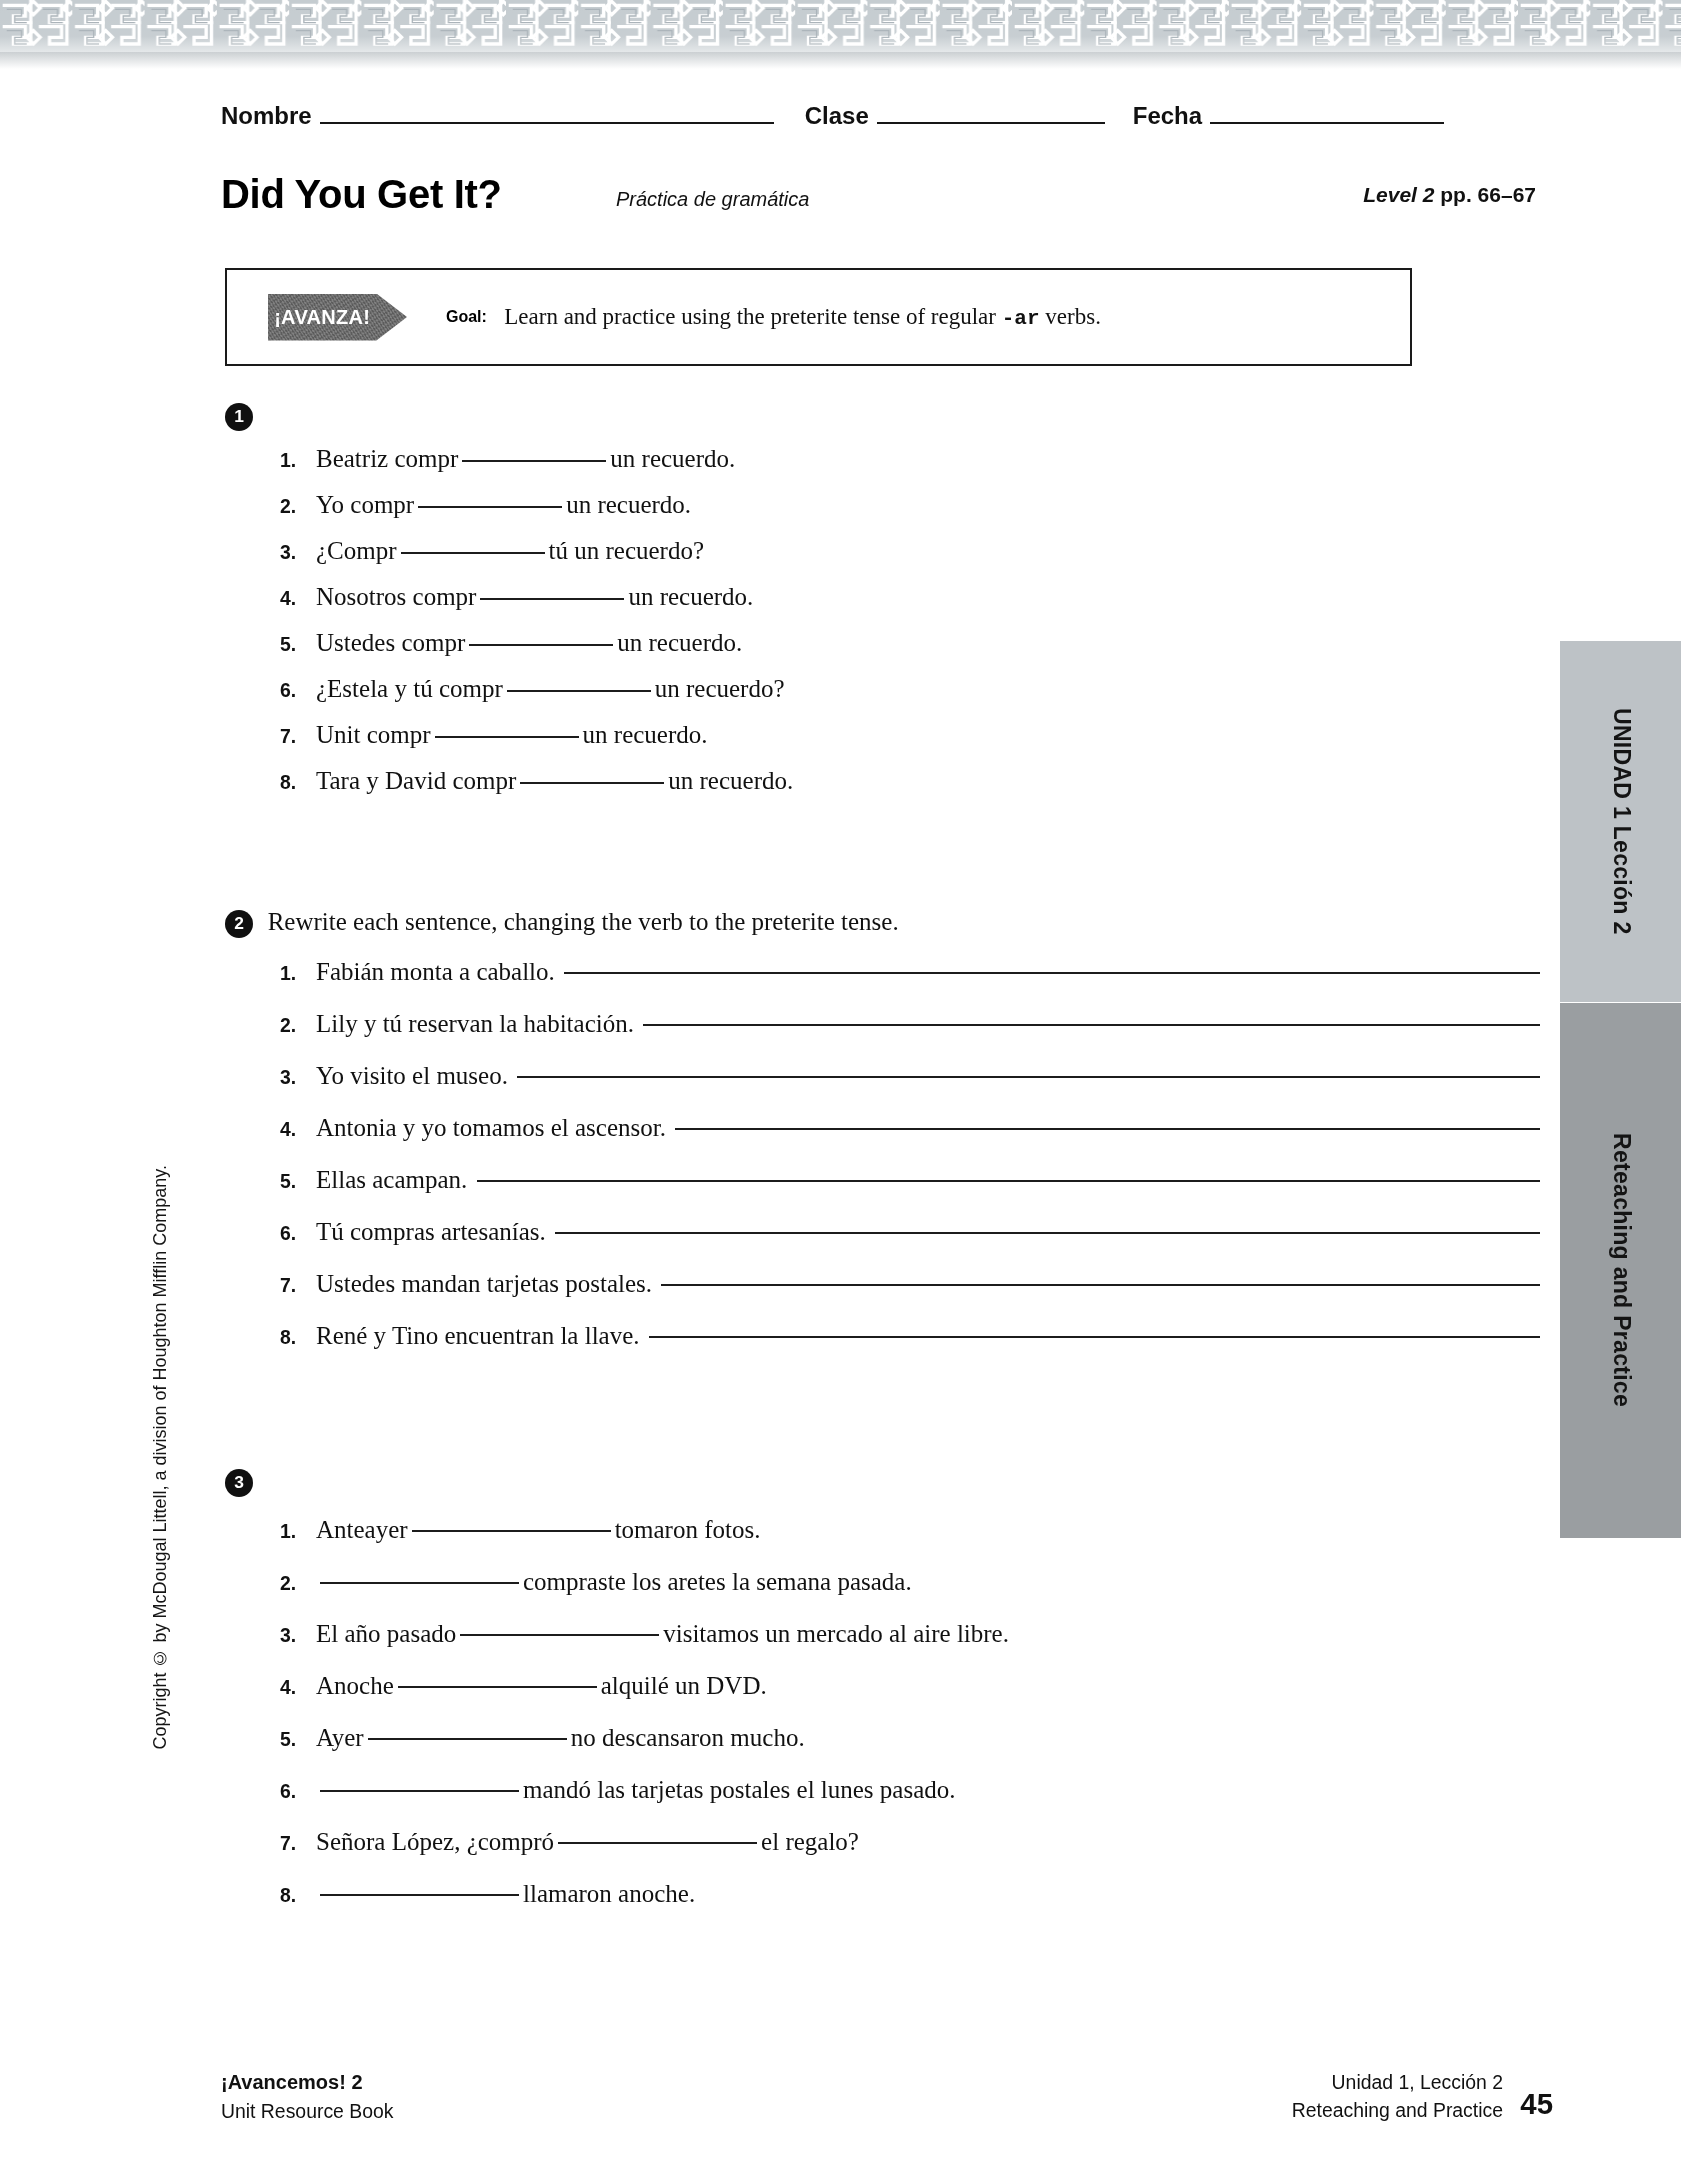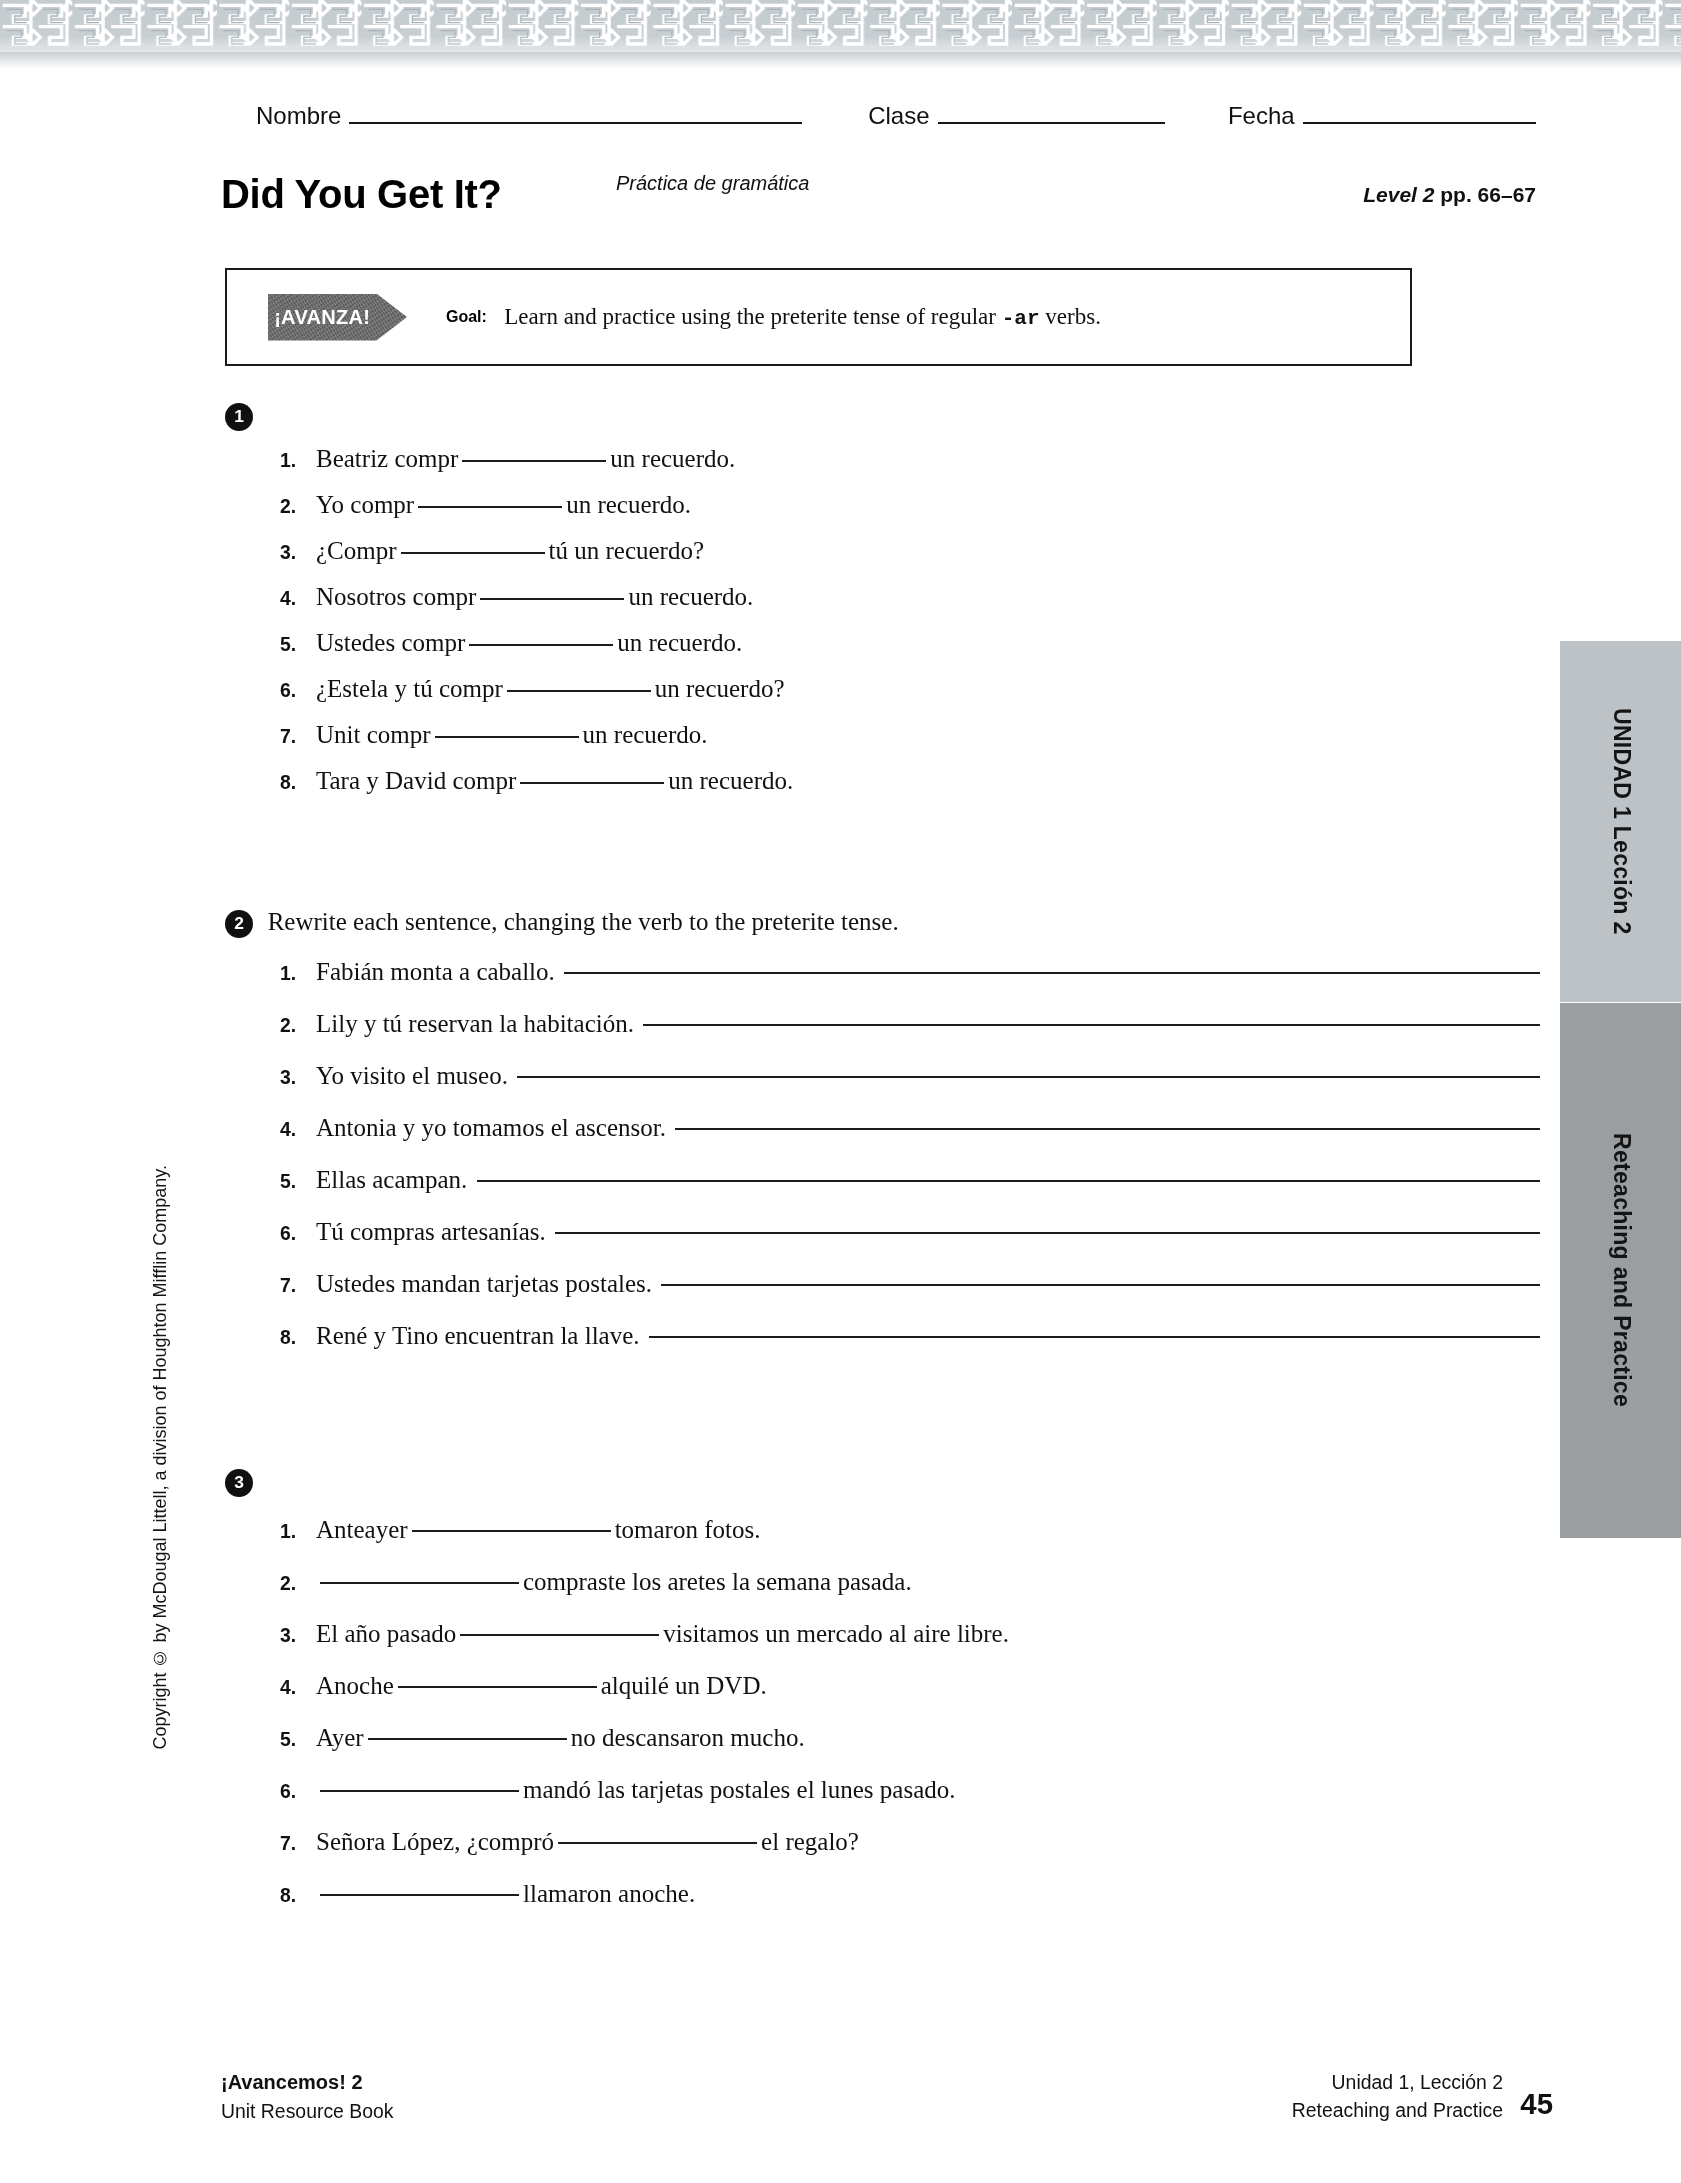--- a/index.html
+++ b/index.html
@@ -21,41 +21,41 @@
     position:absolute; left:0; top:52px; width:1682px; height:17.4px;
     background:linear-gradient(to bottom, rgba(160,168,173,.55), rgba(255,255,255,0));
   }
 
   
   .idline{
     position:absolute; left:221px; top:99px; width:1315px; height:29.4px;
     display:flex; align-items:flex-end;
     font-size:24px; color:#111;
   }
-  .idline .lbl{font-weight:400; white-space:nowrap; line-height:1;margin-left:35px;}
+  .idline .lbl{font-weight:700; white-space:nowrap; line-height:1;}
   .rule{
     border-bottom:2px solid #161616; height:0; margin:0 0 4px 8px;
   }
   .r-nombre{width:454px;}
   .r-clase{width:228px;}
   .r-fecha{width:234px;}
   .gap-a{width:31px;}
   .gap-b{width:28px;}
 
   
   .titlerow{
     position:absolute; left:221px; top:167px; width:1315px; height:47px;
   }
   .bigtitle{
     position:absolute; left:0; bottom:0;
     font-size:40px; font-weight:bold; letter-spacing:-0.3px; color:#000;
     line-height:1;
   }
   .subtitle{
-    position:absolute; left:395px; bottom:21px;
+    position:absolute; left:395px; bottom:5px;
     font-size:20px; font-style:italic; color:#111; line-height:1;
   }
   .levelref{
     position:absolute; right:0; bottom:9.4px;
     font-size:21px; font-weight:bold; color:#111; line-height:1; white-space:nowrap;
   }
   .levelref .it{font-style:italic;}
 
   
   .goalbox{

